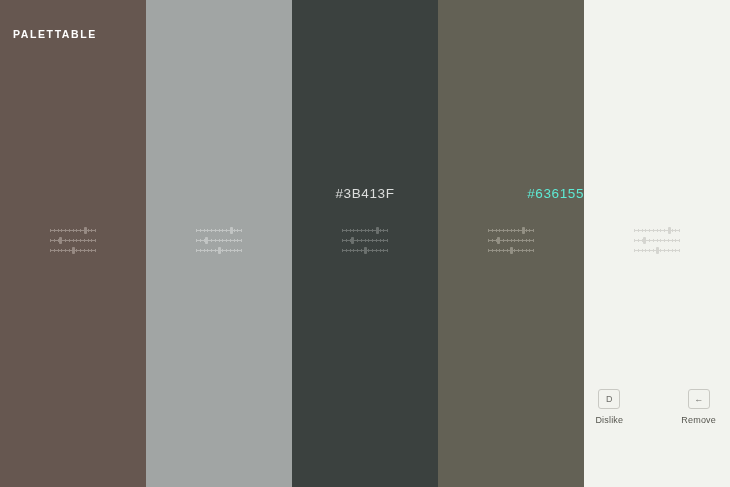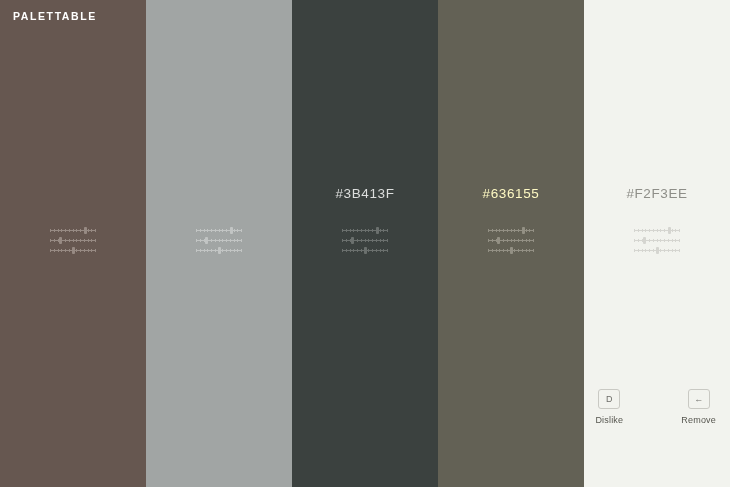--- a/index.html
+++ b/index.html
@@ -135,21 +135,21 @@
   .hint-label {
     font-size: 9px;
     color: #56564f;
     letter-spacing: 0.2px;
     white-space: nowrap;
   }
 
   
   .logo {
     position: absolute;
-    top: 10px;
+    top: 28px;
     left: 13px;
     font-size: 10.5px;
     font-weight: bold;
     letter-spacing: 1.6px;
     color: #ffffff;
     user-select: none;
     z-index: 5;
     cursor: pointer;
   }
 </style>
@@ -339,21 +339,21 @@
               <i style="background: rgb(155, 160, 158);"></i>
               <i style="background: rgb(155, 160, 158);"></i>
               <i style="background: rgb(155, 160, 158);"></i>
               <i style="background: rgb(155, 160, 158);"></i>
             </div>
             <div class="slider-handle" style="background: rgb(155, 160, 158); left: calc(50% - 1.5px);"></div>
           </div>
         </div>
       </div>
       <div class="swatch" style="background: rgb(99, 97, 85);">
-        <div class="hex-label" style="color: #fef9c3;">#636155</div>
+        <div class="hex-label" style="color: #5eead4; text-align: right;">#636155</div>
         <div class="slider-group">
           <div class="slider">
             <div class="slider-track" style="background: rgb(195, 192, 179);"></div>
             <div class="slider-ticks">
               <i style="background: rgb(195, 192, 179);"></i>
               <i style="background: rgb(195, 192, 179);"></i>
               <i style="background: rgb(195, 192, 179);"></i>
               <i style="background: rgb(195, 192, 179);"></i>
               <i style="background: rgb(195, 192, 179);"></i>
               <i style="background: rgb(195, 192, 179);"></i>
@@ -401,21 +401,20 @@
               <i style="background: rgb(195, 192, 179);"></i>
               <i style="background: rgb(195, 192, 179);"></i>
               <i style="background: rgb(195, 192, 179);"></i>
               <i style="background: rgb(195, 192, 179);"></i>
             </div>
             <div class="slider-handle" style="background: rgb(195, 192, 179); left: calc(50% - 1.5px);"></div>
           </div>
         </div>
       </div>
       <div class="swatch" style="background: rgb(242, 243, 238);">
-        <div class="hex-label" style="color: rgb(142, 142, 136);">#F2F3EE</div>
         <div class="slider-group">
           <div class="slider">
             <div class="slider-track" style="background: rgb(185, 185, 179);"></div>
             <div class="slider-ticks">
               <i style="background: rgb(185, 185, 179);"></i>
               <i style="background: rgb(185, 185, 179);"></i>
               <i style="background: rgb(185, 185, 179);"></i>
               <i style="background: rgb(185, 185, 179);"></i>
               <i style="background: rgb(185, 185, 179);"></i>
               <i style="background: rgb(185, 185, 179);"></i>

